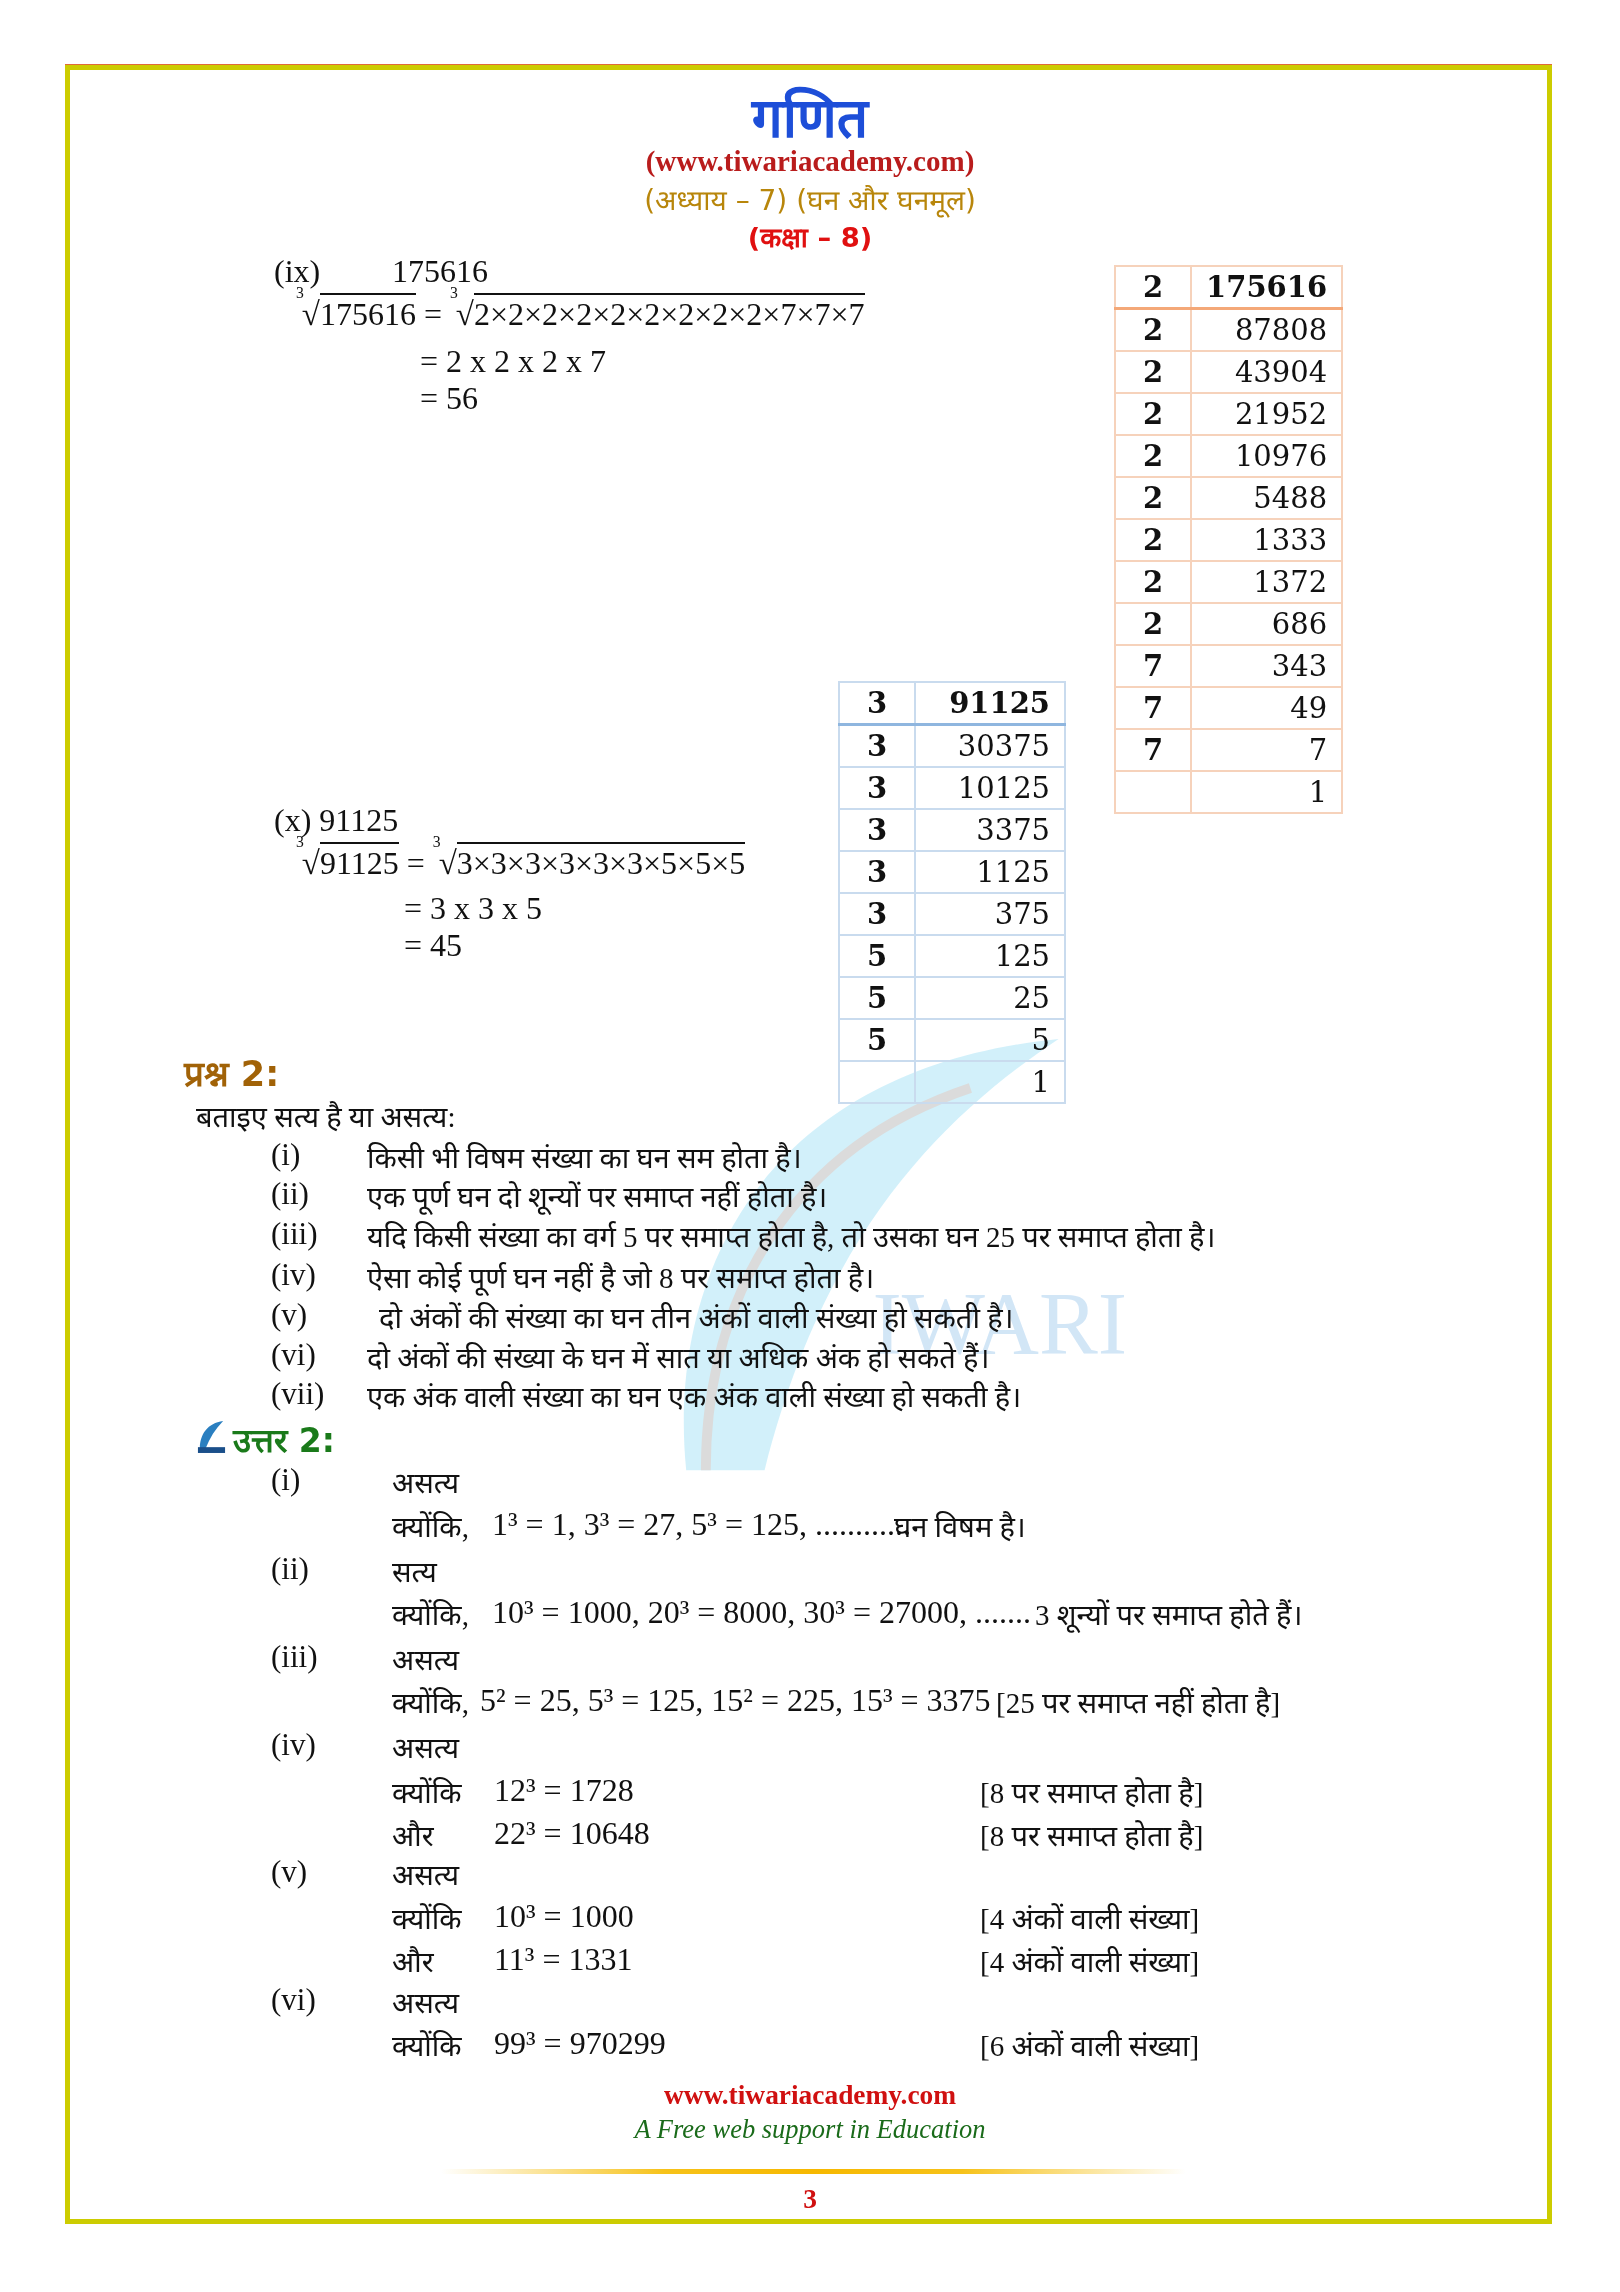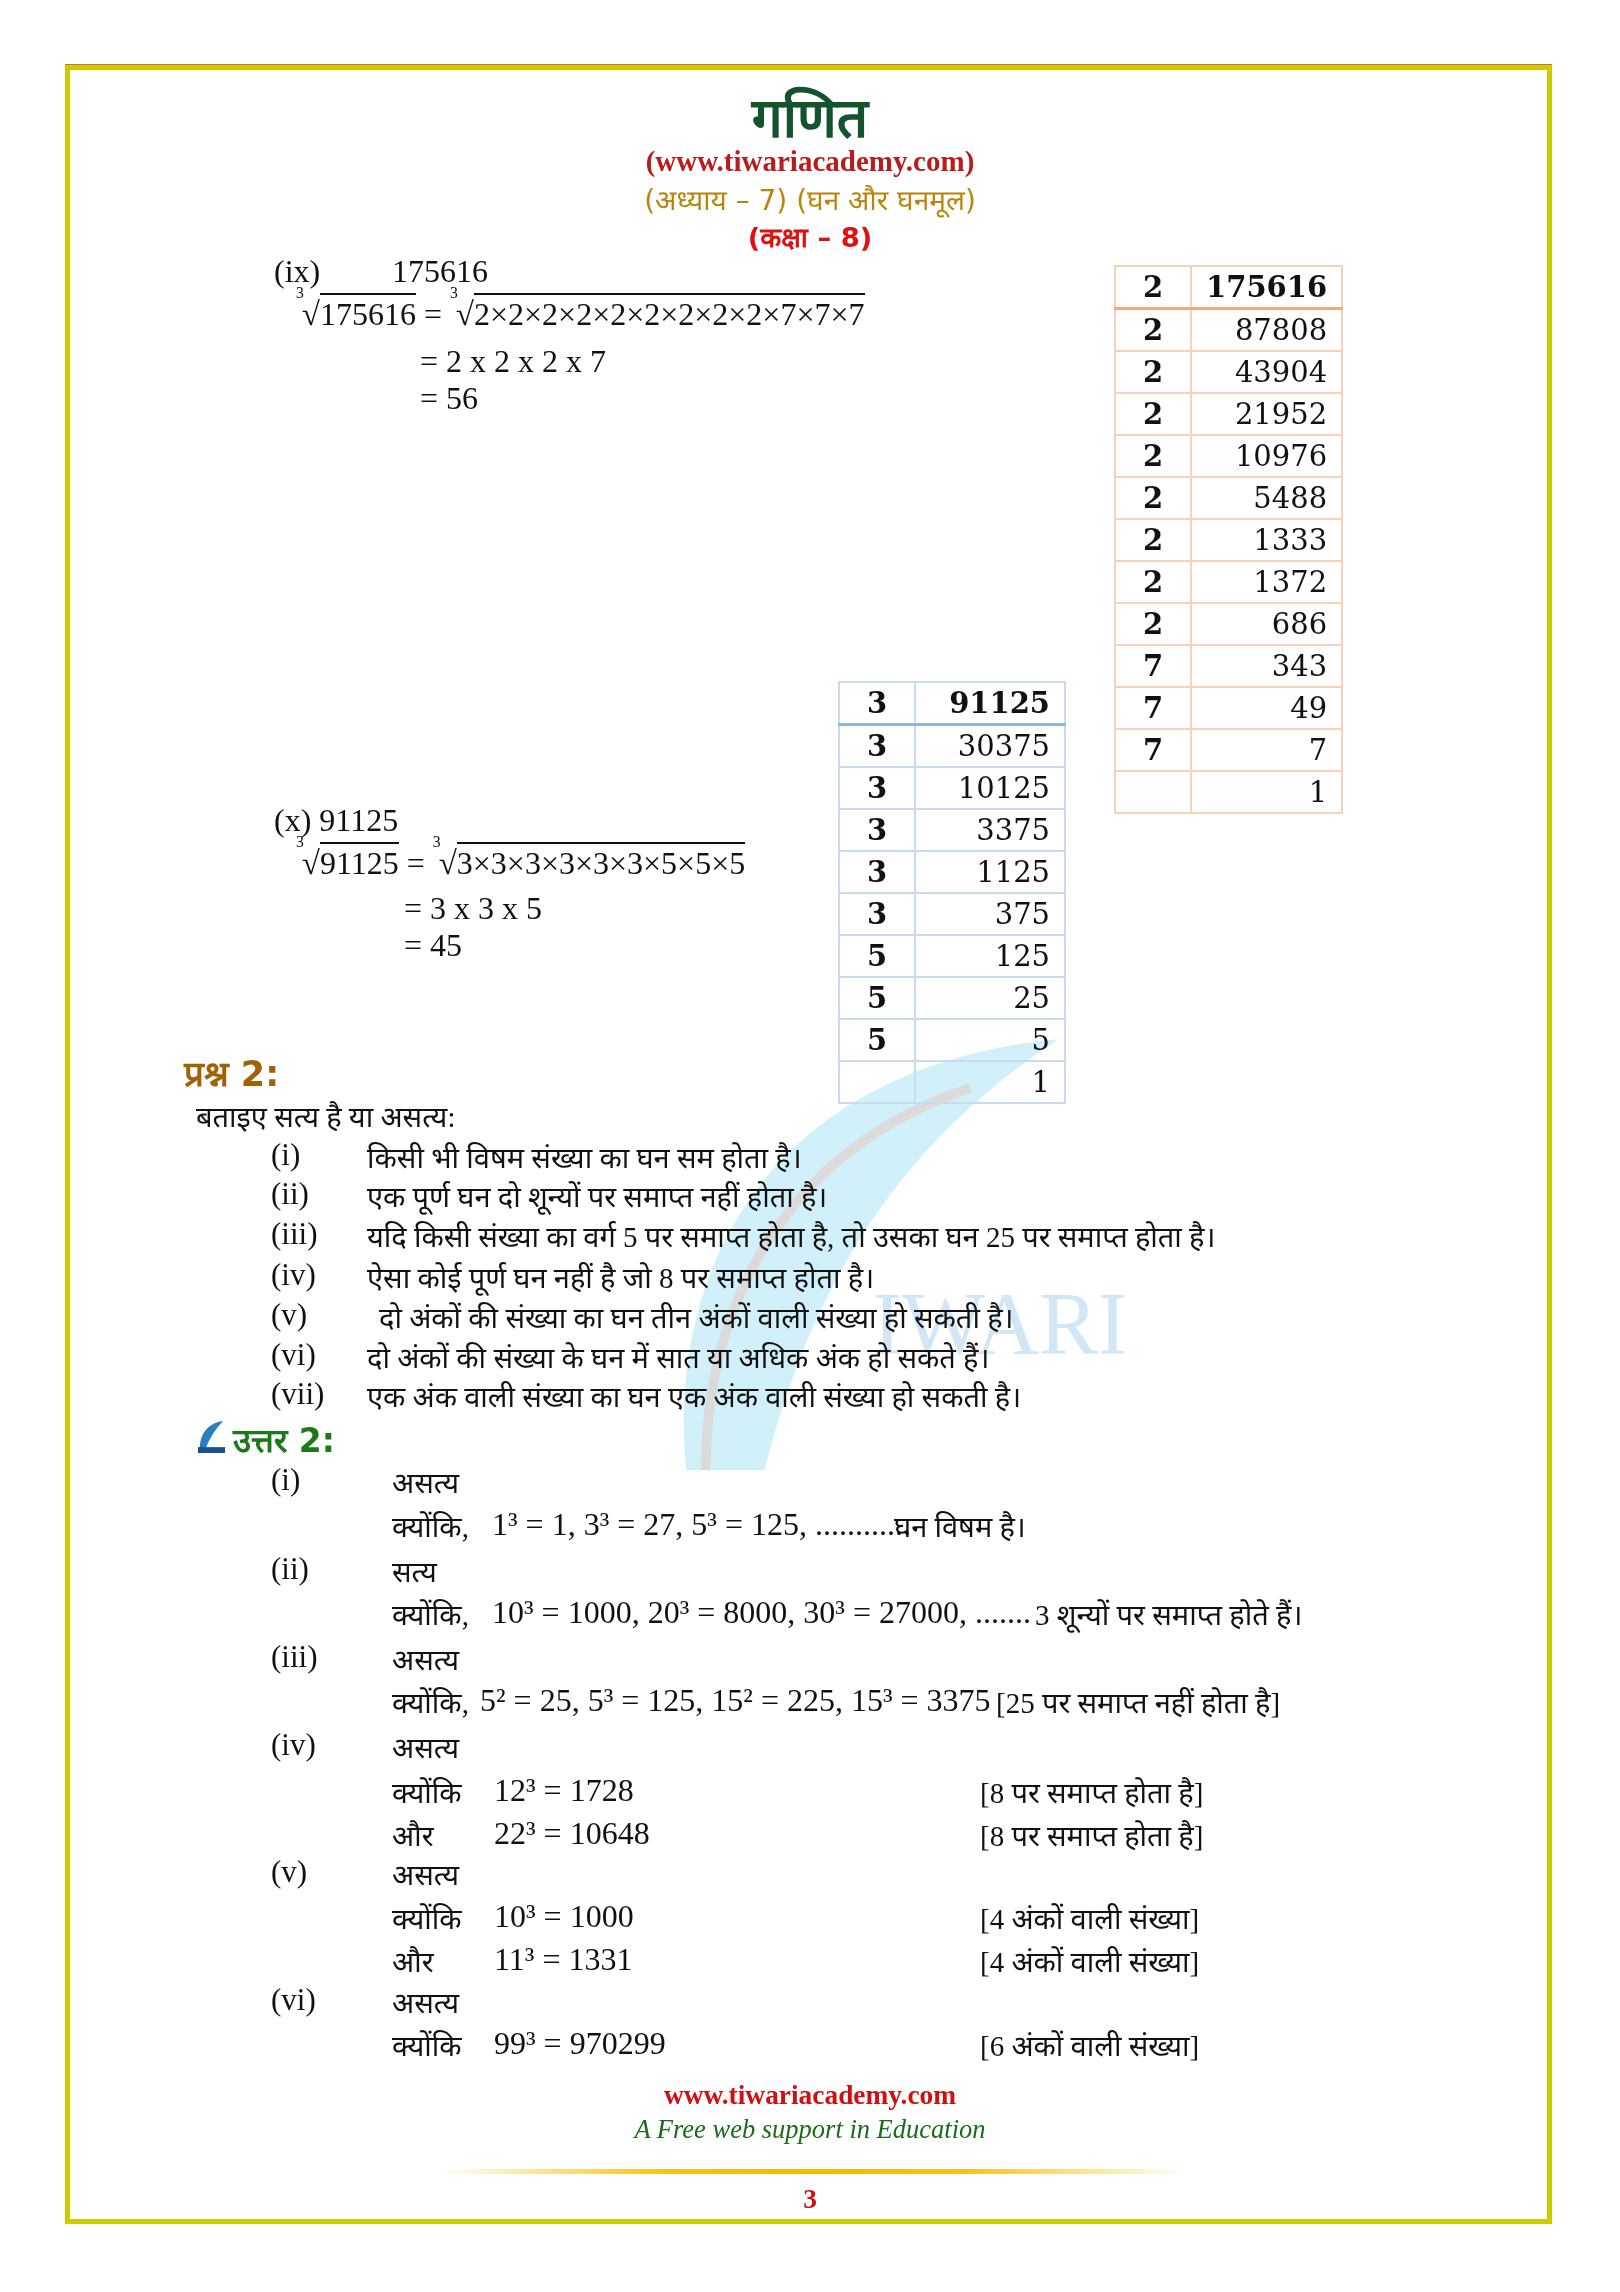--- a/index.html
+++ b/index.html
@@ -3,21 +3,21 @@
 <meta charset="utf-8">
 <style>
   html, body { margin:0; padding:0; background:#ffffff; }
   body { width:1620px; height:2293px; position:relative; overflow:hidden;
          font-family:"Liberation Serif","DejaVu Serif",serif; color:#111; }
   .frame { position:absolute; left:65px; top:65px; width:1487px; height:2159px;
            border:5.9px solid #cccc00; box-sizing:border-box; }
   .frame-topline { position:absolute; left:65px; top:64px; width:1487px; height:2px; background:#e06a3a; }
   .abs { position:absolute; white-space:nowrap; }
   .title { left:0; width:1620px; text-align:center; top:78px; font-size:55px; font-weight:bold;
-           color:#14532d; font-family:"DejaVu Sans",sans-serif; }
+           color:#1d4ed8; font-family:"DejaVu Sans",sans-serif; }
   .site { left:0; width:1620px; text-align:center; top:145px; font-size:29px; font-weight:bold; color:#b91c1c; }
   .chapter { left:0; width:1620px; text-align:center; top:180px; font-size:28px; color:#b8860b; font-family:"DejaVu Sans",sans-serif; }
   .klass { left:0; width:1620px; text-align:center; top:218px; font-size:27.4px; font-weight:bold; color:#e01010; font-family:"DejaVu Sans",sans-serif; }
 
   .math { font-size:32px; font-family:"Liberation Serif",serif; }
   .cbrt { display:inline-block; position:relative; }
   .cbrt .idx { font-size:15.7px; position:relative; top:-15.7px; margin-right:-2px; }
   .cbrt .rad { font-size:33px; }
   .over { border-top:2px solid #111; padding-top:1px; }
 

